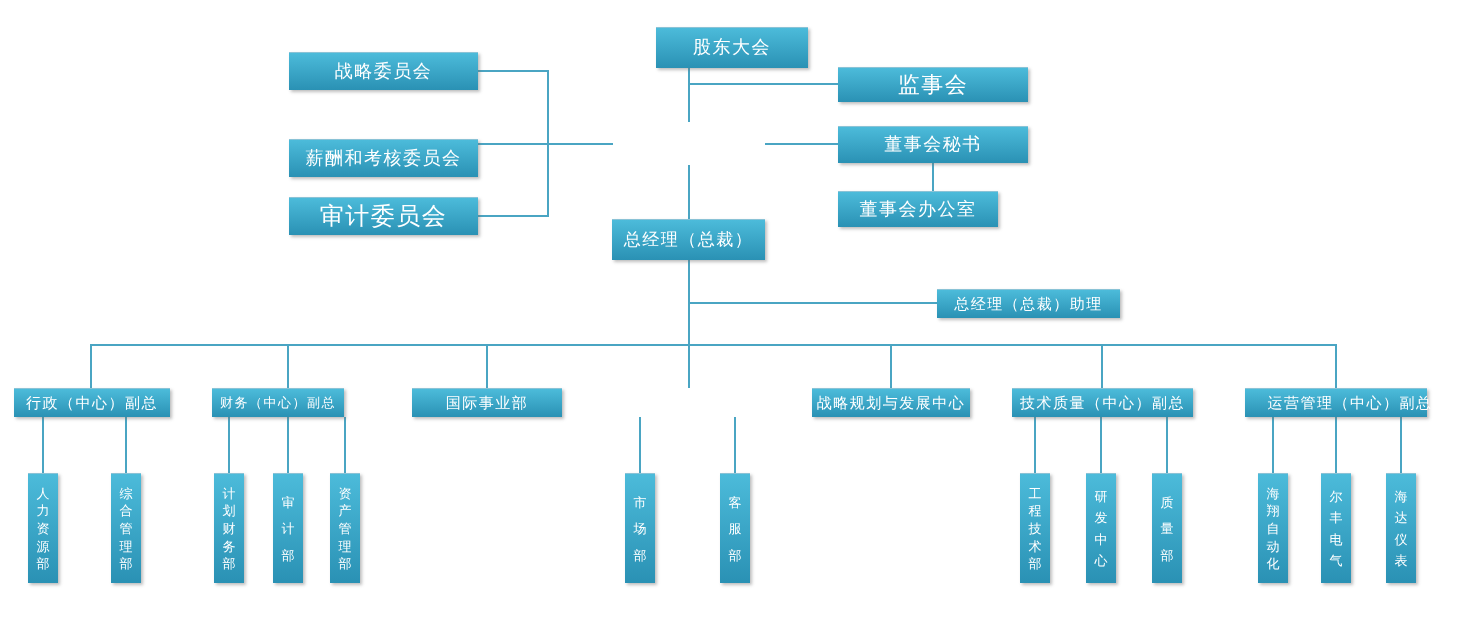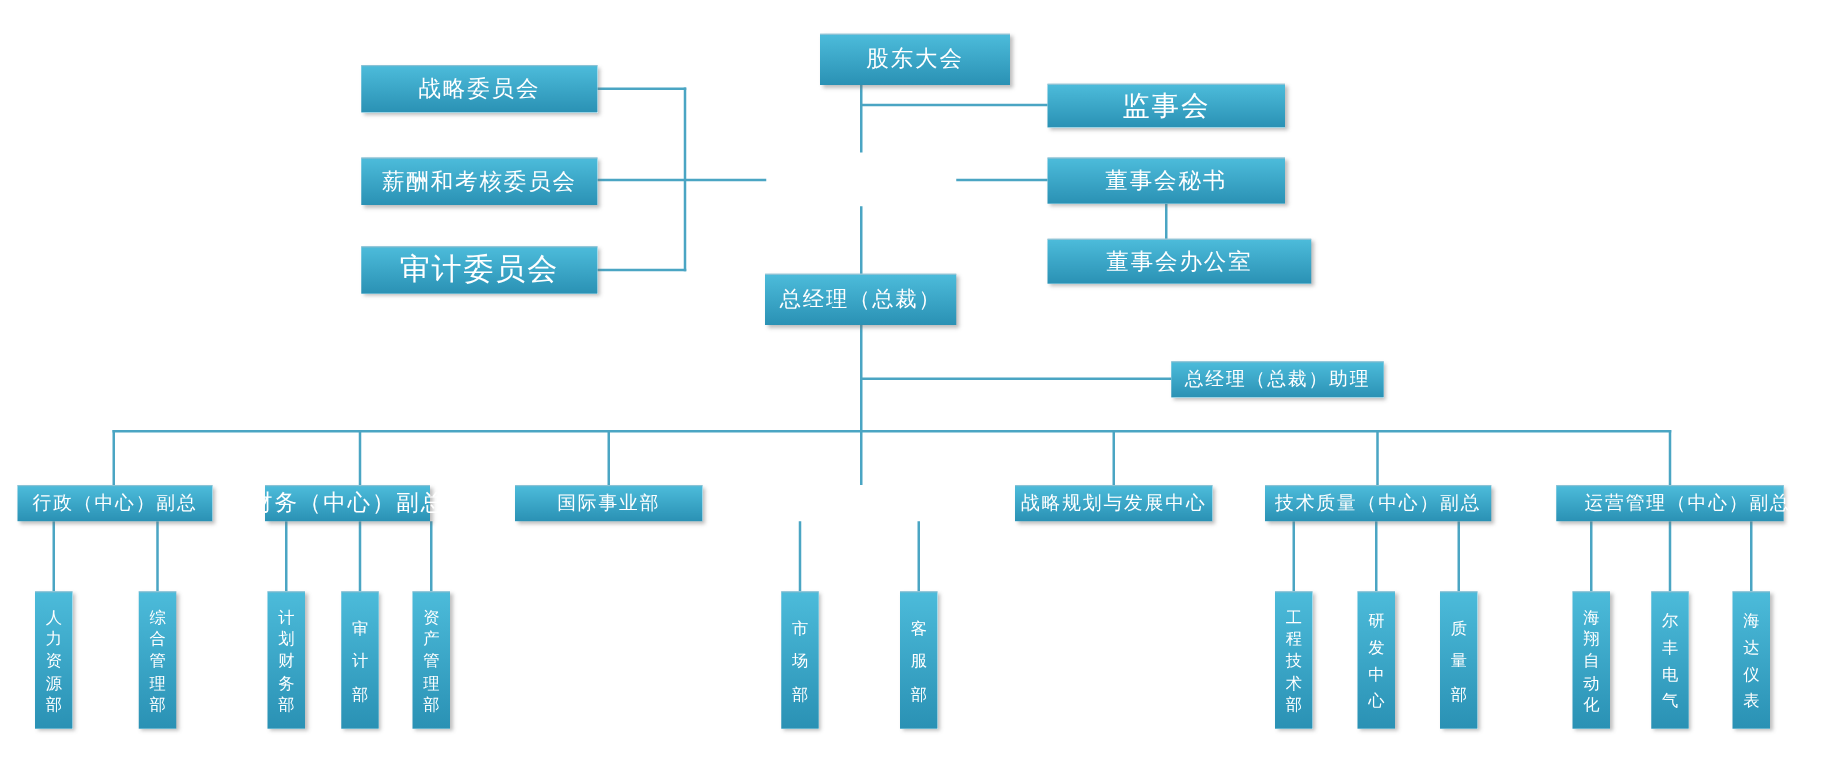--- a/index.html
+++ b/index.html
@@ -72,42 +72,42 @@
     <div class="line v" style="left: 1400px; top: 417px; height: 56px;"></div>
     <div class="node" style="left: 613px; top: 27px; width: 152px; height: 41px; font-size: 18px; margin-left: 43px;">
       <span>股东大会</span>
     </div>
     <div class="node" style="left: 838px; top: 67px; width: 190px; height: 35px; font-size: 22px;">
       <span>监事会</span>
     </div>
     <div class="node" style="left: 289px; top: 52px; width: 189px; height: 38px; font-size: 18px;">
       <span>战略委员会</span>
     </div>
-    <div class="node" style="left: 289px; top: 126px; width: 189px; height: 38px; font-size: 18px;">
+    <div class="node" style="left: 289px; top: 139px; width: 189px; height: 38px; font-size: 18px;">
       <span>薪酬和考核委员会</span>
     </div>
     <div class="node" style="left: 289px; top: 197px; width: 189px; height: 38px; font-size: 24px;">
       <span>审计委员会</span>
     </div>
     <div class="node" style="left: 838px; top: 126px; width: 190px; height: 37px; font-size: 18px;">
       <span>董事会秘书</span>
     </div>
-    <div class="node" style="left: 838px; top: 191px; width: 211px; height: 36px; font-size: 18px;">
+    <div class="node" style="left: 838px; top: 191px; width: 160px; height: 36px; font-size: 18px;">
       <span>董事会办公室</span>
     </div>
     <div class="node" style="left: 612px; top: 219px; width: 153px; height: 41px; font-size: 17px;">
       <span>总经理（总裁）</span>
     </div>
-    <div class="node" style="left: 937px; top: 289px; width: 170px; height: 29px; font-size: 15px;">
+    <div class="node" style="left: 937px; top: 289px; width: 183px; height: 29px; font-size: 15px;">
       <span>总经理（总裁）助理</span>
     </div>
     <div class="node" style="left: 14px; top: 388px; width: 156px; height: 29px; font-size: 15px;">
       <span>行政（中心）副总</span>
     </div>
-    <div class="node" style="left: 212px; top: 388px; width: 132px; height: 29px; font-size: 18px;">
+    <div class="node" style="left: 212px; top: 388px; width: 132px; height: 29px; font-size: 13px;">
       <span>财务（中心）副总</span>
     </div>
     <div class="node" style="left: 412px; top: 388px; width: 150px; height: 29px; font-size: 15px;">
       <span>国际事业部</span>
     </div>
     <div class="node" style="left: 812px; top: 388px; width: 158px; height: 29px; font-size: 15px;">
       <span>战略规划与发展中心</span>
     </div>
     <div class="node" style="left: 1012px; top: 388px; width: 181px; height: 29px; font-size: 15px;">
       <span>技术质量（中心）副总</span>

